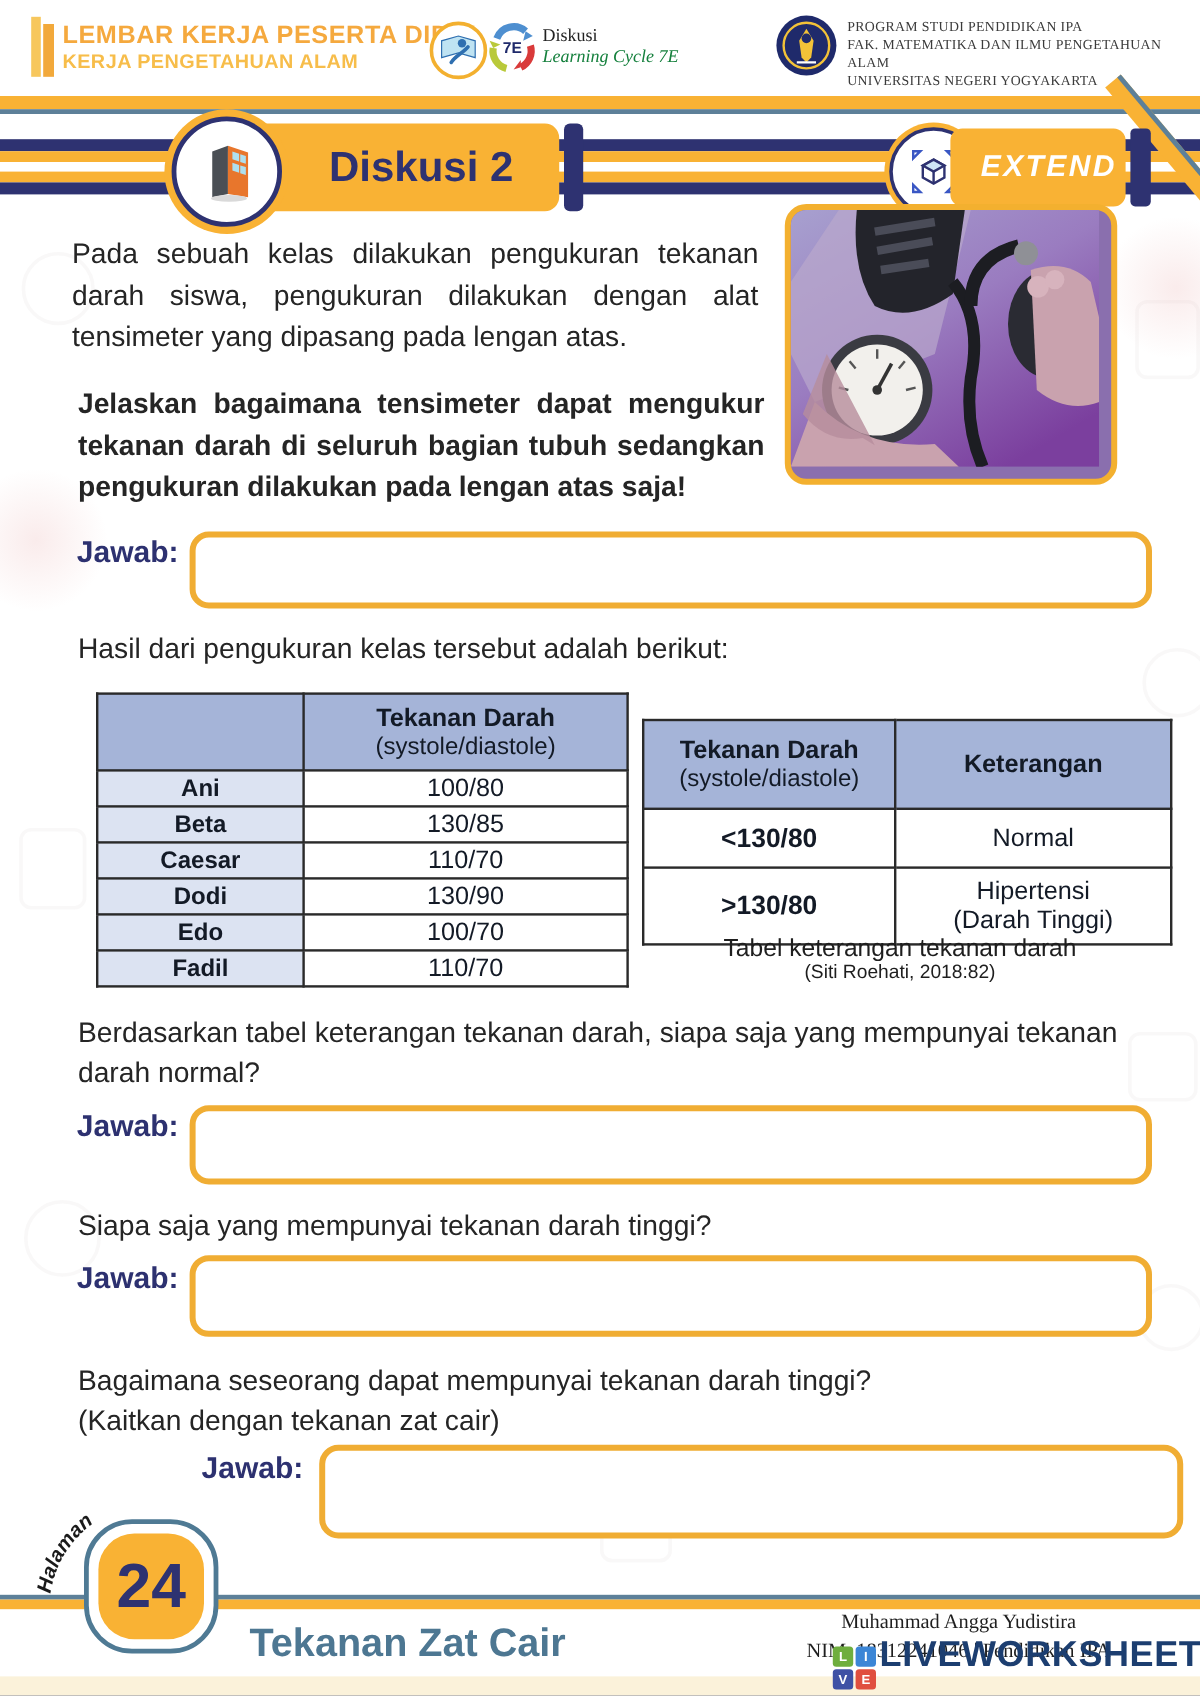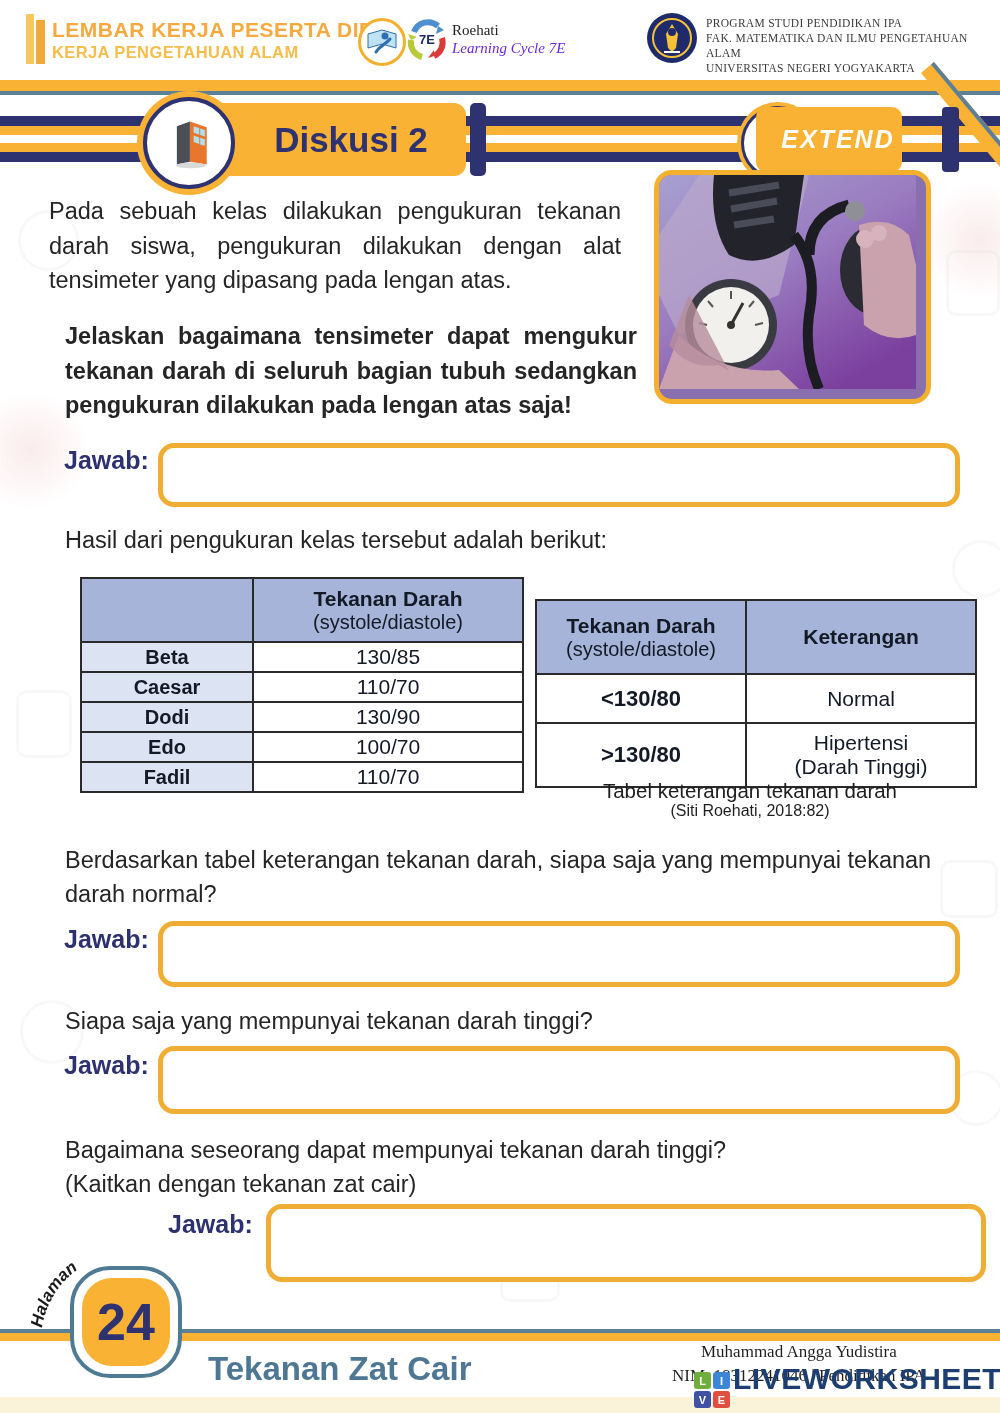--- a/index.html
+++ b/index.html
@@ -14,48 +14,48 @@
 
   
   .hbar1{left:26px;top:14px;width:8px;height:50px;background:#F7C75D;}
   .hbar2{left:36px;top:20px;width:9px;height:44px;background:#F2A93B;}
   .htitle1{left:52px;top:18px;font-size:21px;font-weight:800;color:#F5A93E;letter-spacing:.5px;}
   .htitle2{left:52px;top:43px;font-size:16.5px;font-weight:800;color:#F7BD4A;letter-spacing:.4px;}
   .logo-circle{border-radius:50%;background:#fff;}
   .inst{left:706px;top:16px;font-family:"Liberation Serif",serif;font-size:11.5px;line-height:15px;
         color:#3b3b3b;letter-spacing:.3px;}
   .basis1{left:452px;top:22px;font-family:"Liberation Serif",serif;font-size:15px;color:#222;}
-  .basis2{left:452px;top:40px;font-family:"Liberation Serif",serif;font-style:italic;font-size:15px;color:#6d28d9;}
+  .basis2{left:452px;top:40px;font-family:"Liberation Serif",serif;font-style:italic;font-size:15px;color:#15803d;}
   .hyellow{left:0;top:80px;width:1000px;height:11px;background:#F9B234;}
   .hslate{left:0;top:91px;width:1000px;height:4px;background:#5D8099;}
 
   
   .stripe{left:0;width:1000px;}
   .s-navy1{top:116px;height:10px;background:#2E3271;}
   .s-yel1{top:126px;height:9px;background:#F9B234;}
   .s-yel2{top:143px;height:9px;background:#F9B234;}
   .s-navy2{top:152px;height:10px;background:#2E3271;}
   .diag{left:934px;top:62px;width:150px;height:13px;background:#F9B234;border-top:4px solid #5D8099;
         transform:rotate(50deg);transform-origin:0 0;}
   .diskusi-box{left:202px;top:103px;width:264px;height:73px;background:#F9B234;border-radius:12px;
         display:flex;align-items:center;justify-content:center;padding-left:34px;box-sizing:border-box;}
   .diskusi-box span{font-size:35px;font-weight:800;color:#2E3271;}
   .navybar1{left:470px;top:103px;width:16px;height:73px;background:#2E3271;border-radius:5px;}
   .door-circle{left:143px;top:97px;width:84px;height:84px;background:#fff;border:4px solid #2E3271;
         border-radius:50%;box-shadow:0 0 0 6px #F9B234;display:flex;align-items:center;justify-content:center;}
-  .extend-box{left:756px;top:107px;width:146px;height:65px;background:#F9B234;border-radius:10px;
+  .extend-box{left:792px;top:107px;width:146px;height:65px;background:#F9B234;border-radius:10px;
         display:flex;align-items:center;justify-content:center;padding-left:18px;box-sizing:border-box;}
   .extend-box span{font-size:25px;font-weight:900;font-style:italic;color:#fff;letter-spacing:2px;}
   .extend-circle{left:741px;top:106px;width:68px;height:68px;background:#fff;border:3px solid #2E3271;
         border-radius:50%;box-shadow:0 0 0 4px #F9B234;display:flex;align-items:center;justify-content:center;}
   .navybar2{left:942px;top:107px;width:17px;height:65px;background:#2E3271;border-radius:4px;}
 
   
   .para{font-size:23.5px;line-height:34.5px;color:#252525;text-align:justify;}
-  .p1{left:49px;top:194px;width:572px;}
+  .p1{left:60px;top:194px;width:572px;}
   .p2{left:65px;top:319px;width:572px;font-weight:700;}
   .photo-frame{left:654px;top:170px;width:267px;height:224px;border:5px solid #F3B02F;border-radius:18px;
         overflow:hidden;background:#8a6fae;}
   .photo-cap{left:620px;top:400px;width:330px;text-align:center;font-size:15.5px;color:#333;}
 
   .jawab{font-size:25px;font-weight:800;color:#2D3170;}
   .answer-box{border:5px solid #F0AD33;border-radius:16px;background:#fff;box-sizing:border-box;}
   .jl1{left:64px;top:446px;} .ab1{left:158px;top:443px;width:802px;height:64px;}
   .results{left:65px;top:527px;width:700px;font-size:23.5px;color:#252525;}
 
@@ -139,21 +139,21 @@
     <svg width="46" height="46" viewBox="0 0 46 46">
       <path d="M10 16 A15 15 0 0 1 34 10" stroke="#4e8fd0" stroke-width="6" fill="none"></path>
       <path d="M34 10 L40 14 L32 18 Z" fill="#4e8fd0"></path>
       <path d="M38 22 A15 15 0 0 1 30 40" stroke="#d93a3a" stroke-width="6" fill="none"></path>
       <path d="M30 40 L24 42 L30 34 Z" fill="#d93a3a"></path>
       <path d="M18 41 A15 15 0 0 1 7 24" stroke="#b9c93a" stroke-width="6" fill="none"></path>
       <path d="M7 24 L4 18 L13 21 Z" fill="#b9c93a"></path>
       <text x="23" y="28" text-anchor="middle" font-size="13" font-weight="bold" fill="#1f2a6b" font-family="Liberation Sans, sans-serif">7E</text>
     </svg>
   </div>
-  <div class="abs basis1">Roehati</div>
+  <div class="abs basis1">Diskusi</div>
   <div class="abs basis2">Learning Cycle 7E</div>
 
   <div class="abs" style="left:646px;top:12px;width:52px;height:52px;">
     <svg width="52" height="52" viewBox="0 0 52 52">
       <circle cx="26" cy="26" r="25" fill="#1F2A6B"></circle>
       <circle cx="26" cy="26" r="19" fill="none" stroke="#F3C238" stroke-width="2"></circle>
       <path d="M26 12 L32 22 L30 36 L26 40 L22 36 L20 22 Z" fill="#F3C238"></path>
       <circle cx="26" cy="20" r="4" fill="#1F2A6B"></circle>
       <path d="M18 40 L34 40" stroke="#fff" stroke-width="2"></path>
     </svg>
@@ -252,20 +252,24 @@
   <table class="abs t1">
     <tbody>
         <tr>
       <th style="width:158px;"></th>
       <th style="width:256px;">
         <div class="hl1">Tekanan Darah</div>
         <div class="hl2">(systole/diastole)</div>
       </th>
     </tr>
     <tr>
+      <td class="name">Ani</td>
+      <td class="val">100/80</td>
+        </tr>
+    <tr>
       <td class="name">Beta</td>
       <td class="val">130/85</td>
         </tr>
     <tr>
       <td class="name">Caesar</td>
       <td class="val">110/70</td>
         </tr>
     <tr>
       <td class="name">Dodi</td>
       <td class="val">130/90</td>

